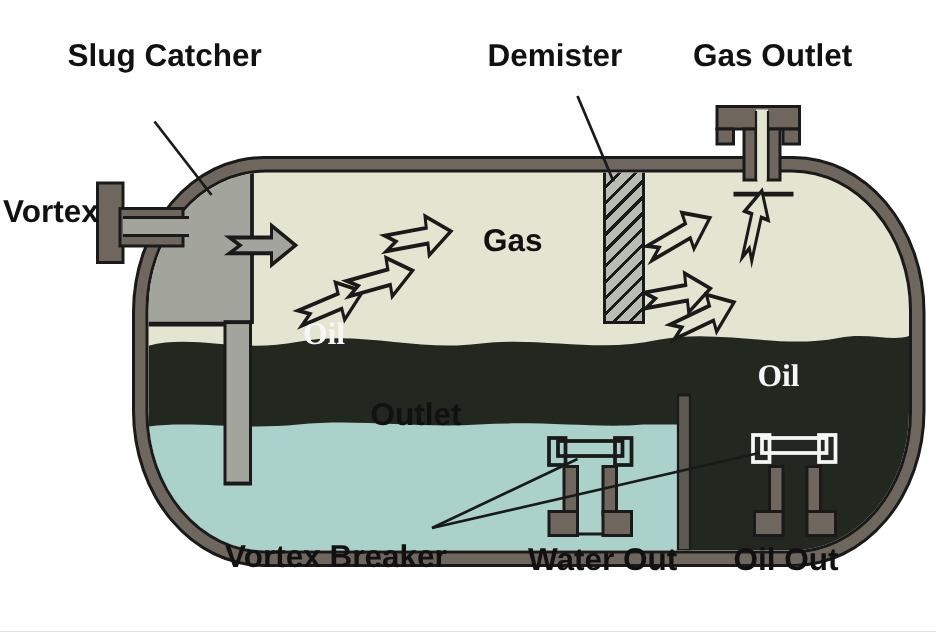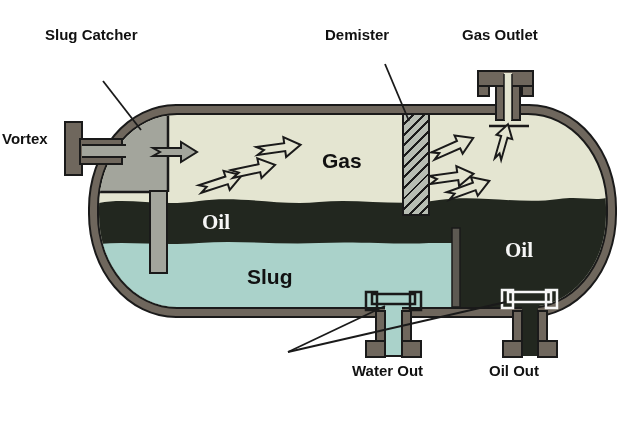--- a/index.html
+++ b/index.html
@@ -2,26 +2,26 @@
 <html style="--background: #ffffff; --shell: #6f675d; --outline: #1a1a1a; --gas: #e4e5d1; --oil: #22271f; --water: #aad2ca; --chamber: #a3a59c; --weir: #5d5952; --demister-fill: #b7bdb3; --label-dark: #111111; --label-light: #f6f6f6;"><head>
 <meta charset="utf-8">
 <style>
   html,body{margin:0;padding:0;background:#fff;}
   #canvas{
     position:relative;width:624px;height:421px;overflow:hidden;
     background:var(--background,#ffffff);
     font-family:"Liberation Sans", sans-serif;
   }
   .lbl{
-    position:absolute;font-weight:bold;font-size:15px;line-height:1.05;
+    position:absolute;font-weight:bold;font-size:21px;line-height:1.05;
     color:var(--label-dark,#111111);white-space:nowrap;letter-spacing:0px;
   }
   
   #vessel-outer{
-    position:absolute;left:88px;top:104px;width:529px;height:214px;
+    position:absolute;left:88px;top:104px;width:529px;height:274px;
     box-sizing:border-box;border:2.5px solid var(--outline,#1a1a1a);
     border-radius:88px / 104px;background:var(--shell,#6f675d);
   }
   
   #vessel-inner{
     position:absolute;left:7px;top:7px;right:7px;bottom:7px;
     box-sizing:border-box;border:2.5px solid var(--outline,#1a1a1a);
     border-radius:80px / 94px;background:var(--gas,#e4e5d1);
     overflow:hidden;
   }
@@ -72,21 +72,21 @@
         <polygon points="0,-4 28,-4 28,-10 44,0 28,10 28,4 0,4 7,0" transform="translate(331,65) rotate(-8)" style="fill:var(--gas,#e4e5d1);stroke:var(--outline,#1a1a1a);stroke-width:2"></polygon>
         <polygon points="0,-4 28,-4 28,-10 44,0 28,10 28,4 0,4 7,0" transform="translate(349,81) rotate(-20)" style="fill:var(--gas,#e4e5d1);stroke:var(--outline,#1a1a1a);stroke-width:2"></polygon>
 
         <polygon points="0,-4 28,-4 28,-10 44,0 28,10 28,4 0,4 7,0" transform="translate(399,44) rotate(-74) scale(0.82)" style="fill:var(--gas,#e4e5d1);stroke:var(--outline,#1a1a1a);stroke-width:2.4"></polygon>
       </svg>
 
       <div id="demister-pad"></div>
 
       <div class="inner-lbl" style="left:223px;top:34px">Gas</div>
       <div class="inner-lbl light" style="left:103px;top:95px">Oil</div>
-      <div class="inner-lbl" style="left:148px;top:150px">Slug</div>
+      <div class="inner-lbl" style="left:148px;top:150px">Outlet</div>
       <div class="inner-lbl light" style="left:406px;top:123px">Oil</div>
     </div>
   </div>
 
   <svg id="overlay-svg" viewBox="0 0 624 421">
 
     <g>
       <rect x="65" y="122" width="17" height="53" style="fill:var(--shell,#6f675d);stroke:var(--outline,#1a1a1a);stroke-width:2"></rect>
       <rect x="80" y="139" width="42" height="25" style="fill:var(--shell,#6f675d);stroke:var(--outline,#1a1a1a);stroke-width:2"></rect>
       <rect x="82" y="145" width="44" height="12" style="fill:var(--chamber,#a3a59c)"></rect>
@@ -139,16 +139,17 @@
       <line x1="385" y1="64" x2="409" y2="121"></line>
       <line x1="288" y1="352" x2="385" y2="306"></line>
       <line x1="288" y1="352" x2="506" y2="302"></line>
     </g>
   </svg>
 
   <div class="lbl" style="left:45px;top:27px">Slug Catcher</div>
   <div class="lbl" style="left:462px;top:27px">Gas Outlet</div>
   <div class="lbl" style="left:325px;top:27px">Demister</div>
   <div class="lbl" style="left:2px;top:131px">Vortex</div>
+  <div class="lbl" style="left:150px;top:361px">Vortex Breaker</div>
   <div class="lbl" style="left:352px;top:363px">Water Out</div>
   <div class="lbl" style="left:489px;top:363px">Oil Out</div>
 
 </div>
 
 </body></html>

